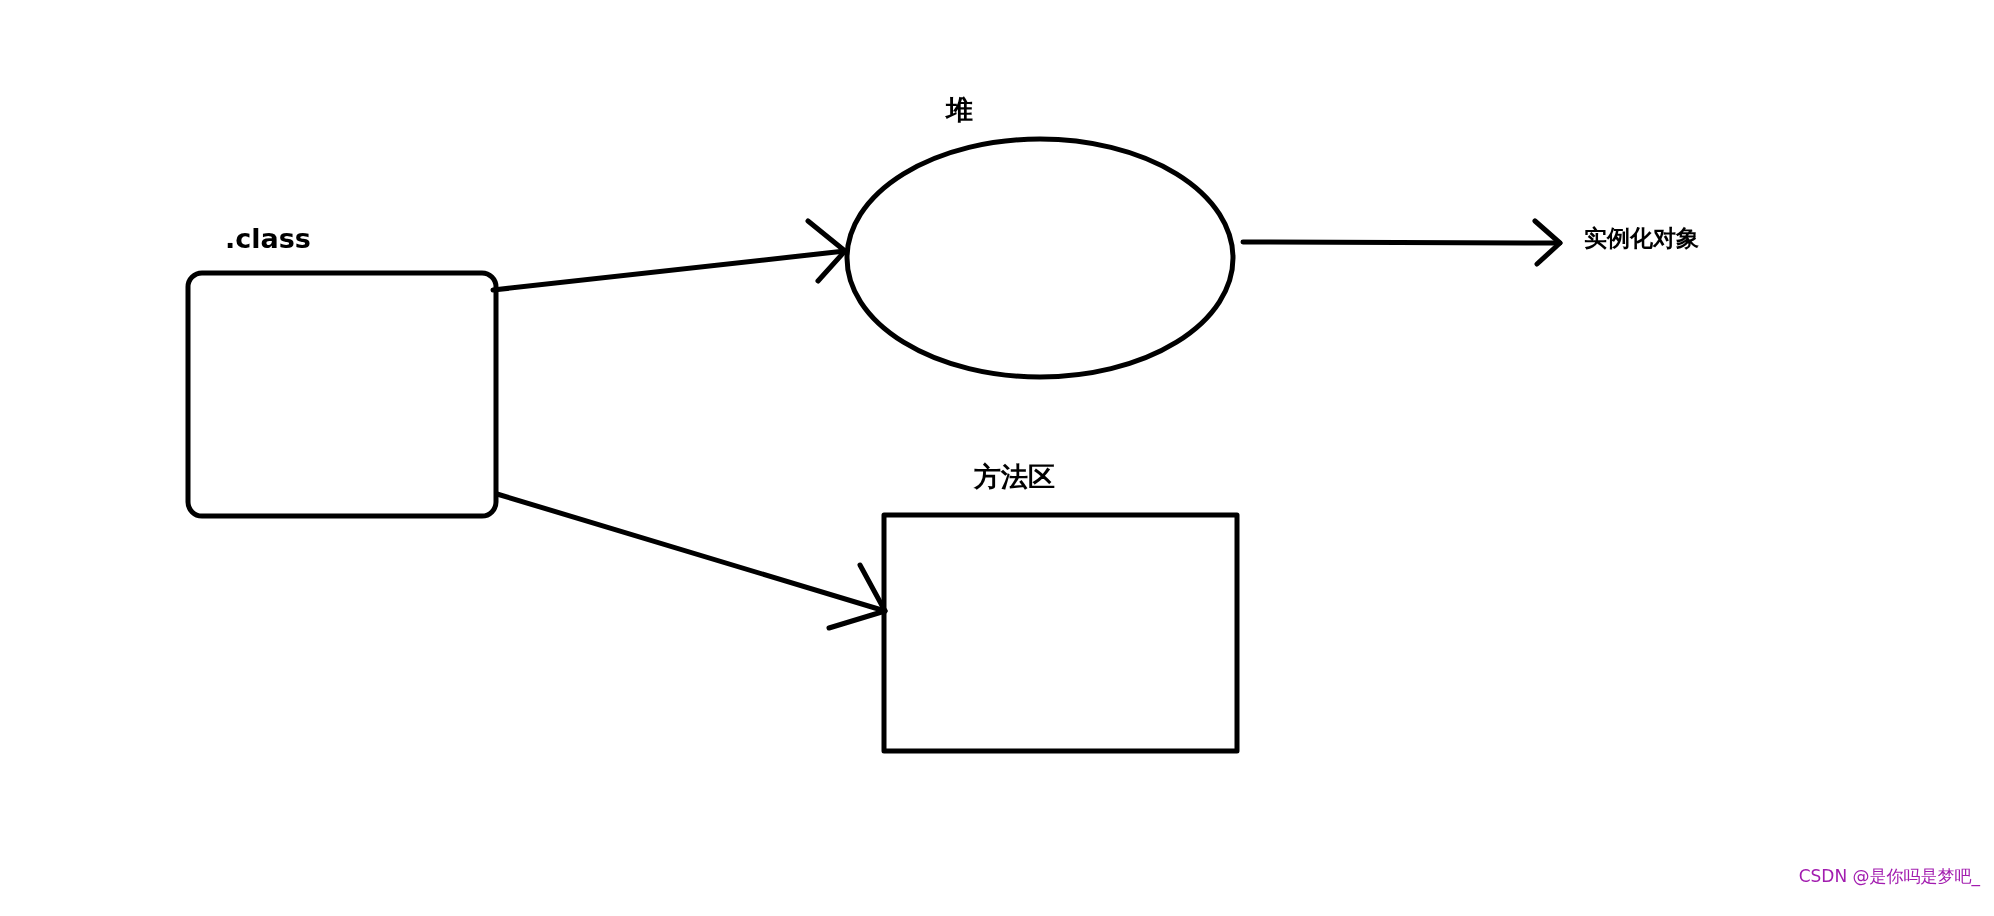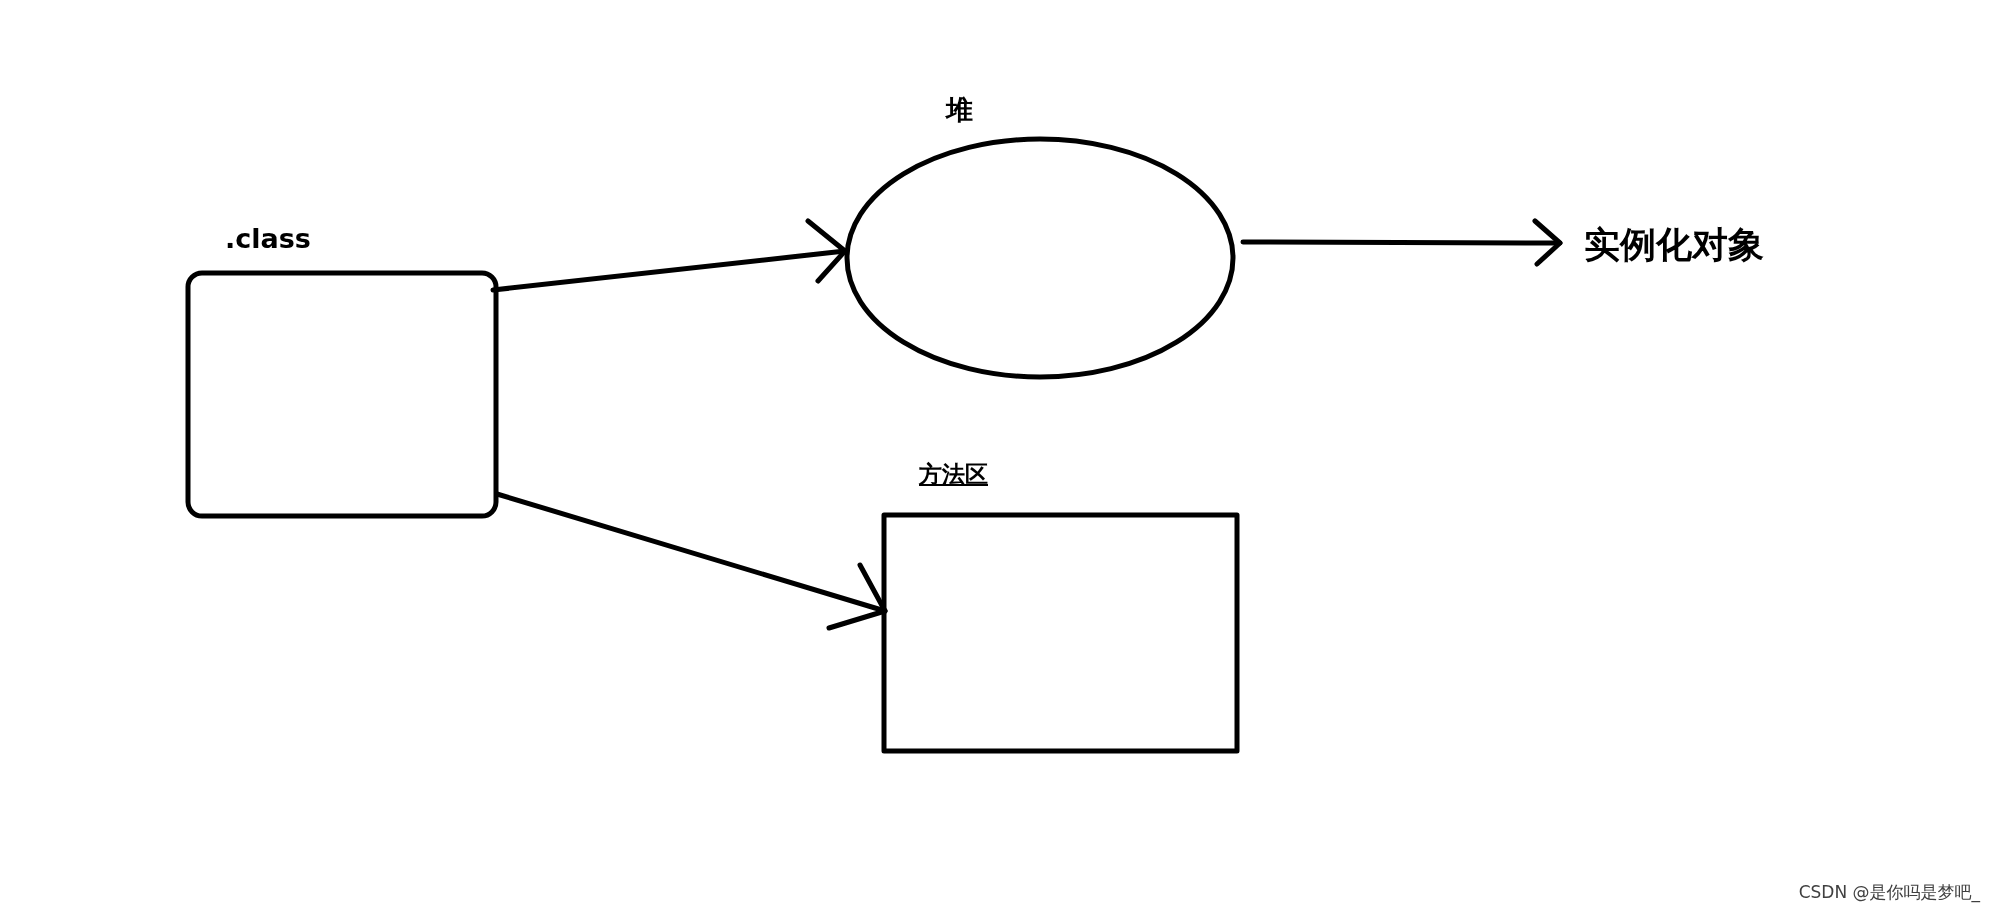--- a/index.html
+++ b/index.html
@@ -8,28 +8,28 @@
     .label {
       position: absolute;
       font-family: "DejaVu Sans", sans-serif;
       font-weight: bold;
       color: #000000;
       white-space: nowrap;
       line-height: 1;
     }
     .lbl-class { left: 225px; top: 225px; font-size: 27px; }
     .lbl-heap { left: 946px; top: 96px; font-size: 27px; }
-    .lbl-method { left: 919px; top: 463px; font-size: 23px; text-decoration: underline; }
-    .lbl-instance { left: 1584px; top: 227px; font-size: 36px; }
+    .lbl-method { left: 974px; top: 463px; font-size: 27px; }
+    .lbl-instance { left: 1584px; top: 227px; font-size: 23px; }
     .watermark {
       position: absolute;
-      right: 14px; bottom: 12px;
+      right: 14px; bottom: 28px;
       font-family: "DejaVu Sans", sans-serif;
       font-size: 17px;
-      color: #404040;
+      color: #a21caf;
       white-space: nowrap;
     }
   </style>
 </head>
 <body>
 
 <svg class="canvas" width="1994" height="916" viewBox="0 0 1994 916" xmlns="http://www.w3.org/2000/svg">
   <g fill="none" stroke="#000000" stroke-width="5" stroke-linecap="round" stroke-linejoin="round">
 
     <rect x="188" y="273" width="308" height="243" rx="14" ry="14"></rect>

